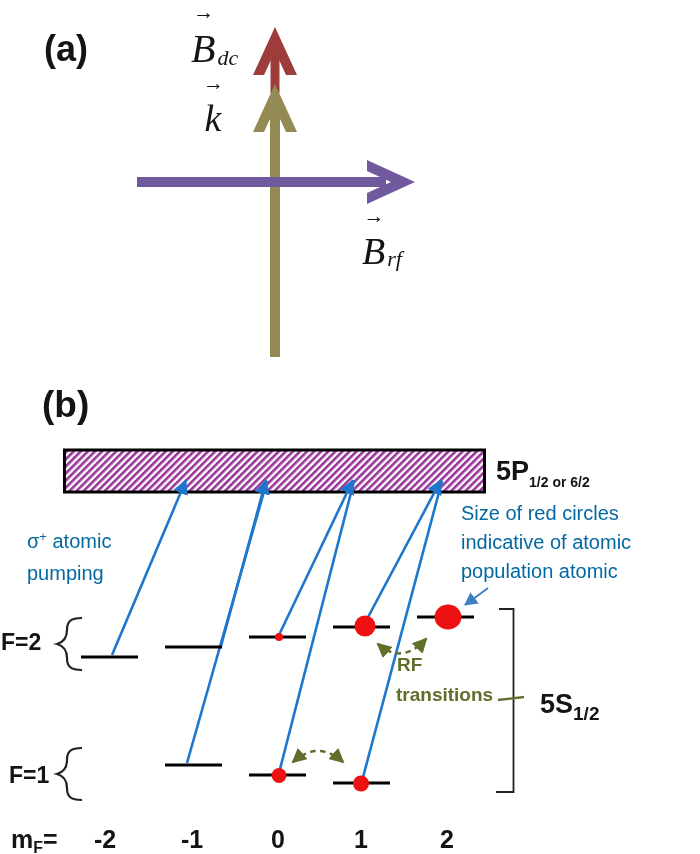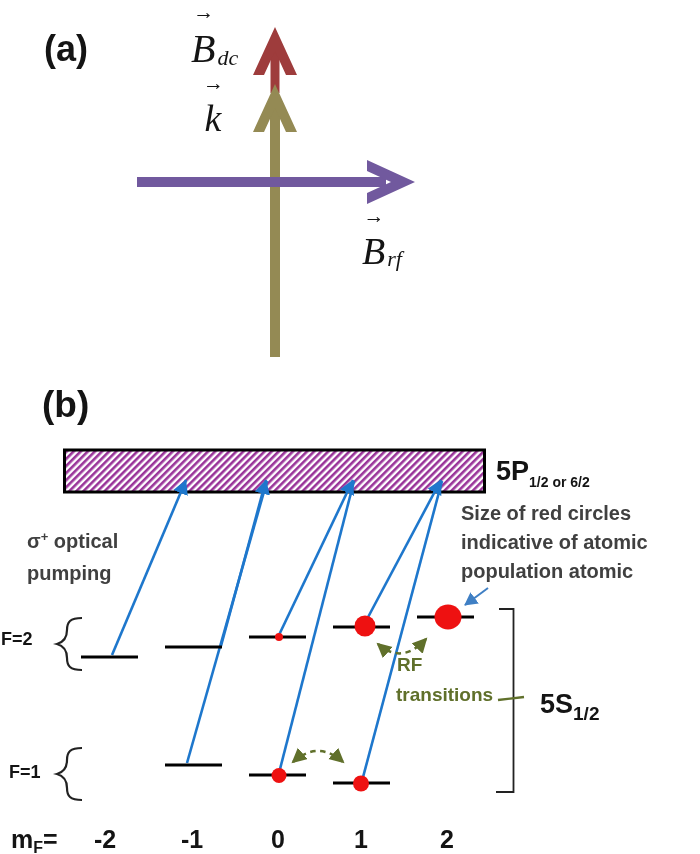--- a/index.html
+++ b/index.html
@@ -12,26 +12,26 @@
   .vlabel{position:absolute;display:flex;align-items:flex-end;color:#141414;}
   .vstack{display:flex;flex-direction:column;align-items:center;line-height:.72;}
   .varrow{font:italic 21px "Liberation Serif",serif;letter-spacing:-1px;}
   .vbase{font:italic 40px "Liberation Serif",serif;}
   .vbase.small{font-size:38px;}
   .vsub{font:italic 22px "Liberation Serif",serif;margin:0 0 1px 2px;}
   
   .term{font-weight:bold;font-size:27px;color:#141414;}
   .term .tsub{font-size:14px;vertical-align:-7px;letter-spacing:0;}
   
-  .blue-note{color:#404040;font-weight:bold;font-size:20px;line-height:29px;}
+  .blue-note{color:#0369a1;font-weight:normal;font-size:20px;line-height:29px;}
   .sigma-sup{font-size:13px;vertical-align:7px;}
   
   .rf-note{color:#60702B;font-weight:bold;font-size:19px;}
   
-  .flabel{font-weight:bold;font-size:18px;}
+  .flabel{font-weight:bold;font-size:23px;}
   
   .mf-base{font-weight:bold;font-size:25px;}
   .mf-sub{font-size:16px;font-weight:bold;position:relative;top:5px;}
   .mf-val{position:absolute;top:825px;font-weight:bold;font-size:25px;transform:translateX(-50%);}
 </style>
 </head>
 <body>
 
 <div id="fig">
 
@@ -142,21 +142,21 @@
     <span>5P</span><span class="tsub">1/2 or 6/2</span>
   </div>
 
   <div class="abs blue-note" style="left:461px;top:499px">
     <div>Size of red circles</div>
     <div>indicative of atomic</div>
     <div>population atomic</div>
   </div>
 
   <div class="abs blue-note" style="left:27px;top:521px;line-height:32px">
-    <div><span>σ</span><sup class="sigma-sup">+</sup><span> optical</span></div>
+    <div><span>σ</span><sup class="sigma-sup">+</sup><span> atomic</span></div>
     <div>pumping</div>
   </div>
 
   <div class="abs flabel" style="left:1px;top:629px">F=2</div>
   <div class="abs flabel" style="left:9px;top:762px">F=1</div>
 
   <div class="abs rf-note" style="left:397px;top:654px">RF</div>
   <div class="abs rf-note" style="left:396px;top:684px">transitions</div>
 
   <div class="abs term" style="left:540px;top:689px">

